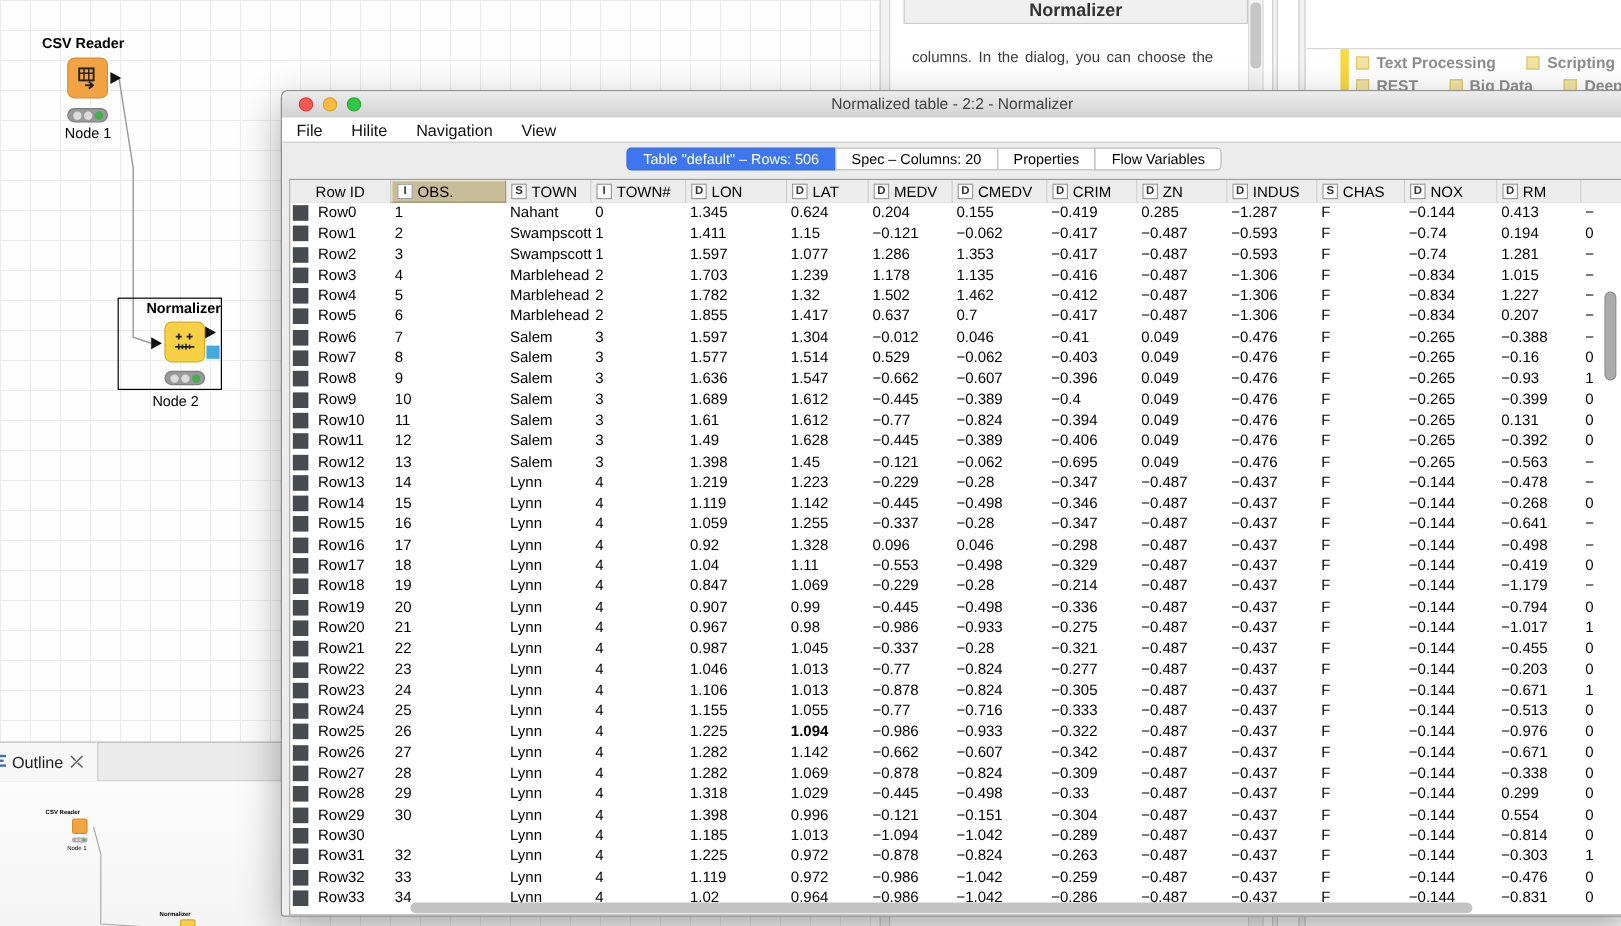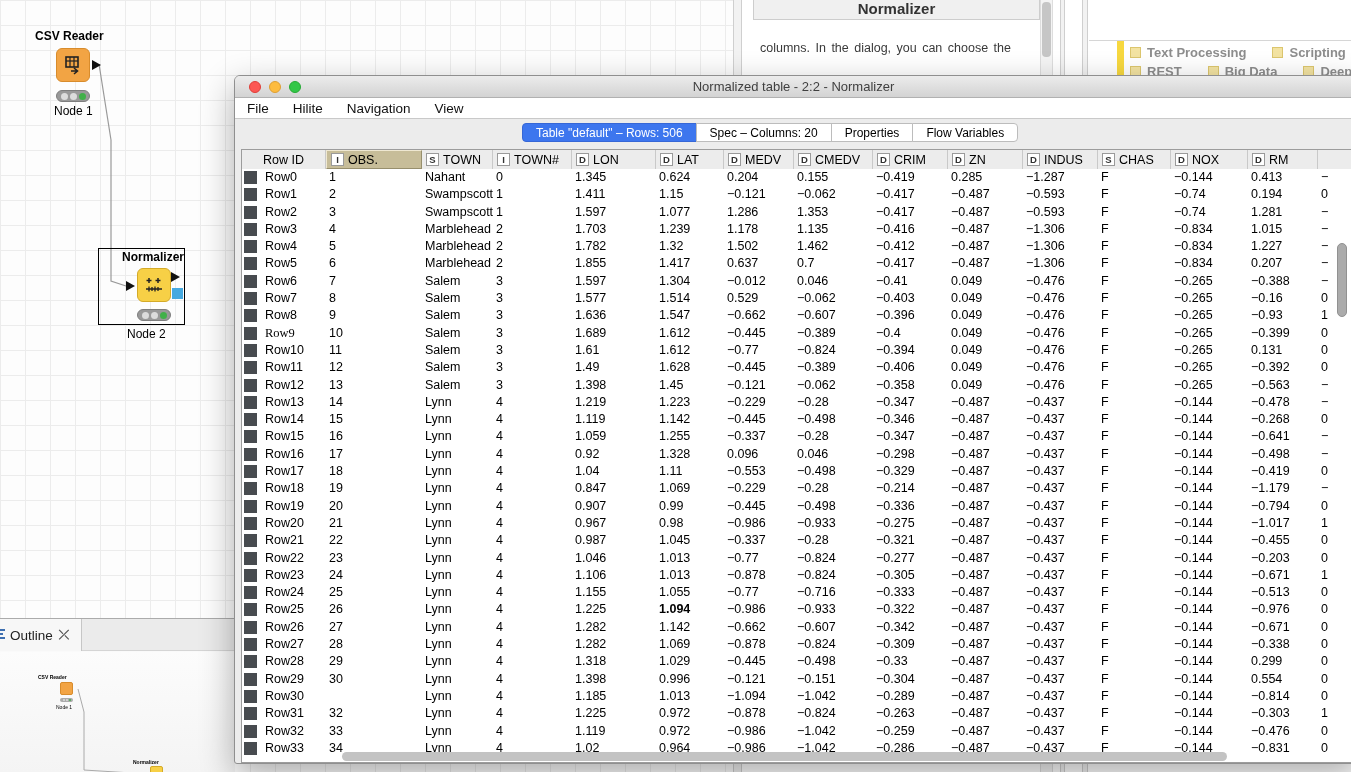--- a/index.html
+++ b/index.html
@@ -466,21 +466,21 @@
             <div class="tcell" style="width: 75px;">−0.476</div>
             <div class="tcell" style="width: 73px;">F</div>
             <div class="tcell" style="width: 77px;">−0.265</div>
             <div class="tcell" style="width: 70px;">−0.93</div>
             <div class="tcell" style="width: 40px;">1</div>
           </div>
           <div class="trow">
             <div class="tcell hilite-cell" style="width: 20px;">
               <div class="hilite-sq"></div>
             </div>
-            <div class="tcell" style="width: 64px; font-family: Liberation Serif, serif;">Row9</div>
+            <div class="tcell" style="width: 64px;">Row9</div>
             <div class="tcell" style="width: 96px;">10</div>
             <div class="tcell" style="width: 71px;">Salem</div>
             <div class="tcell" style="width: 79px;">3</div>
             <div class="tcell" style="width: 84px;">1.689</div>
             <div class="tcell" style="width: 68px;">1.612</div>
             <div class="tcell" style="width: 70px;">−0.445</div>
             <div class="tcell" style="width: 79px;">−0.389</div>
             <div class="tcell" style="width: 75px;">−0.4</div>
             <div class="tcell" style="width: 75px;">0.049</div>
             <div class="tcell" style="width: 75px;">−0.476</div>
@@ -534,21 +534,21 @@
               <div class="hilite-sq"></div>
             </div>
             <div class="tcell" style="width: 64px;">Row12</div>
             <div class="tcell" style="width: 96px;">13</div>
             <div class="tcell" style="width: 71px;">Salem</div>
             <div class="tcell" style="width: 79px;">3</div>
             <div class="tcell" style="width: 84px;">1.398</div>
             <div class="tcell" style="width: 68px;">1.45</div>
             <div class="tcell" style="width: 70px;">−0.121</div>
             <div class="tcell" style="width: 79px;">−0.062</div>
-            <div class="tcell" style="width: 75px;">−0.358</div>
+            <div class="tcell" style="width: 75px;">−0.695</div>
             <div class="tcell" style="width: 75px;">0.049</div>
             <div class="tcell" style="width: 75px;">−0.476</div>
             <div class="tcell" style="width: 73px;">F</div>
             <div class="tcell" style="width: 77px;">−0.265</div>
             <div class="tcell" style="width: 70px;">−0.563</div>
             <div class="tcell" style="width: 40px;">−</div>
           </div>
           <div class="trow">
             <div class="tcell hilite-cell" style="width: 20px;">
               <div class="hilite-sq"></div>

